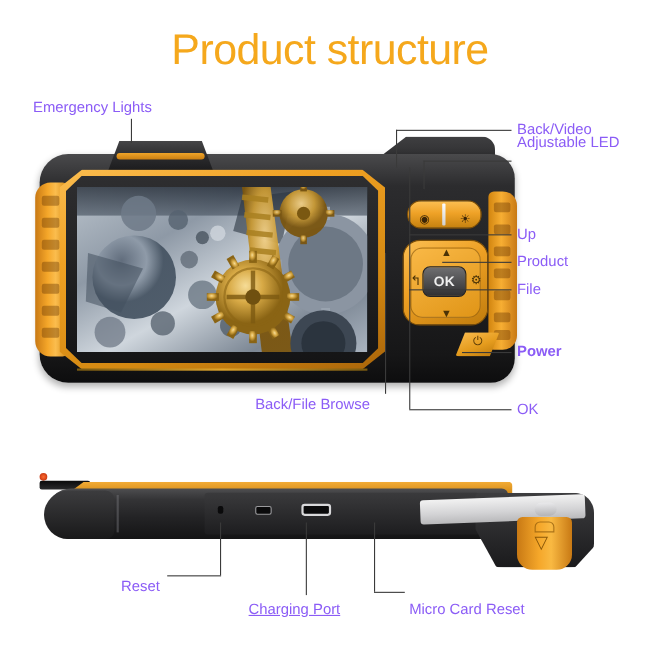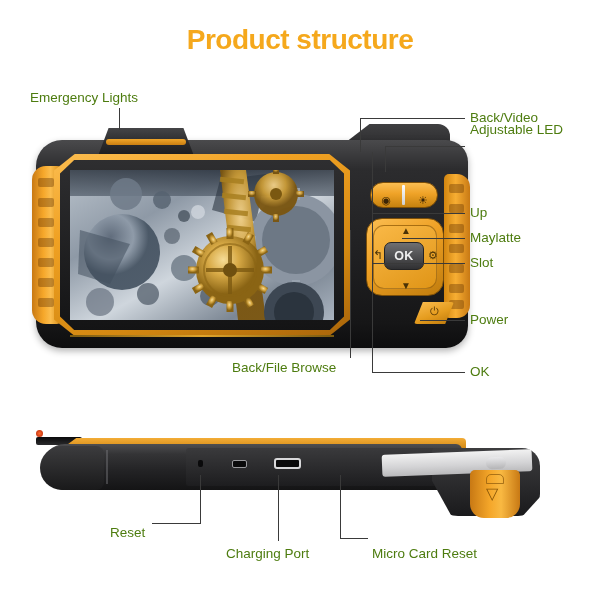--- a/index.html
+++ b/index.html
@@ -8,28 +8,28 @@
     background: #ffffff;
     font-family: "Liberation Sans", sans-serif;
     overflow: hidden;
   }
   #stage { position: relative; width: 600px; height: 600px; background:#fff; }
 
   
   .title {
     position: absolute; left: 0; top: 24px; width: 600px;
     text-align: center;
-    font-size: 28px; font-weight: bold; letter-spacing: -0.5px;
+    font-size: 39px; font-weight: normal; letter-spacing: -0.5px;
     color: #F5A81C;
   }
 
   
   .label {
     position: absolute;
-    font-size: 13.5px; color: #4d7c0f; white-space: nowrap;
+    font-size: 13.5px; color: #8b5cf6; white-space: nowrap;
     font-family: "Liberation Sans", sans-serif;
   }
   .lead { position: absolute; background: #3a3a3a; }
   .lead.h { height: 1.3px; }
   .lead.v { width: 1.3px; }
 
   
   #device { position: absolute; left: 36px; top: 122px; width: 432px; height: 238px; }
 
   
@@ -414,39 +414,39 @@
   <div class="label" style="left:470px; top:110px;">Back/Video</div>
 
   <div class="lead v" style="left:385px; top:146px; height:26px;"></div>
   <div class="lead h" style="left:385px; top:146px; width:80px;"></div>
   <div class="label" style="left:470px; top:122px;">Adjustable LED</div>
 
   <div class="lead h" style="left:372px; top:213px; width:93px;"></div>
   <div class="label" style="left:470px; top:205px;">Up</div>
 
   <div class="lead h" style="left:402px; top:238px; width:63px;"></div>
-  <div class="label" style="left:470px; top:230px;">Maylatte</div>
+  <div class="label" style="left:470px; top:230px;">Product</div>
 
   <div class="lead h" style="left:372px; top:263px; width:93px;"></div>
-  <div class="label" style="left:470px; top:255px;">Slot</div>
+  <div class="label" style="left:470px; top:255px;">File</div>
 
   <div class="lead h" style="left:420px; top:320px; width:45px;"></div>
-  <div class="label" style="left:470px; top:312px;">Power</div>
+  <div class="label" style="left:470px; top:312px;font-weight:bold;">Power</div>
 
   <div class="lead v" style="left:372px; top:152px; height:220px;"></div>
   <div class="lead h" style="left:372px; top:372px; width:93px;"></div>
   <div class="label" style="left:470px; top:364px;">OK</div>
 
   <div class="lead v" style="left:350px; top:230px; height:128px;"></div>
   <div class="label" style="left:232px; top:360px;text-align:center;">Back/File Browse</div>
 
   <div class="lead v" style="left:200px; top:475px; height:48px;"></div>
   <div class="lead h" style="left:152px; top:523px; width:49px;"></div>
   <div class="label" style="left:110px; top:525px;">Reset</div>
 
   <div class="lead v" style="left:278px; top:475px; height:66px;"></div>
-  <div class="label" style="left:226px; top:546px;">Charging Port</div>
+  <div class="label" style="left:226px; top:546px;text-decoration:underline;">Charging Port</div>
 
   <div class="lead v" style="left:340px; top:475px; height:63px;"></div>
   <div class="lead h" style="left:340px; top:538px; width:28px;"></div>
   <div class="label" style="left:372px; top:546px;">Micro Card Reset</div>
 
 </div>
 
 </body></html>

